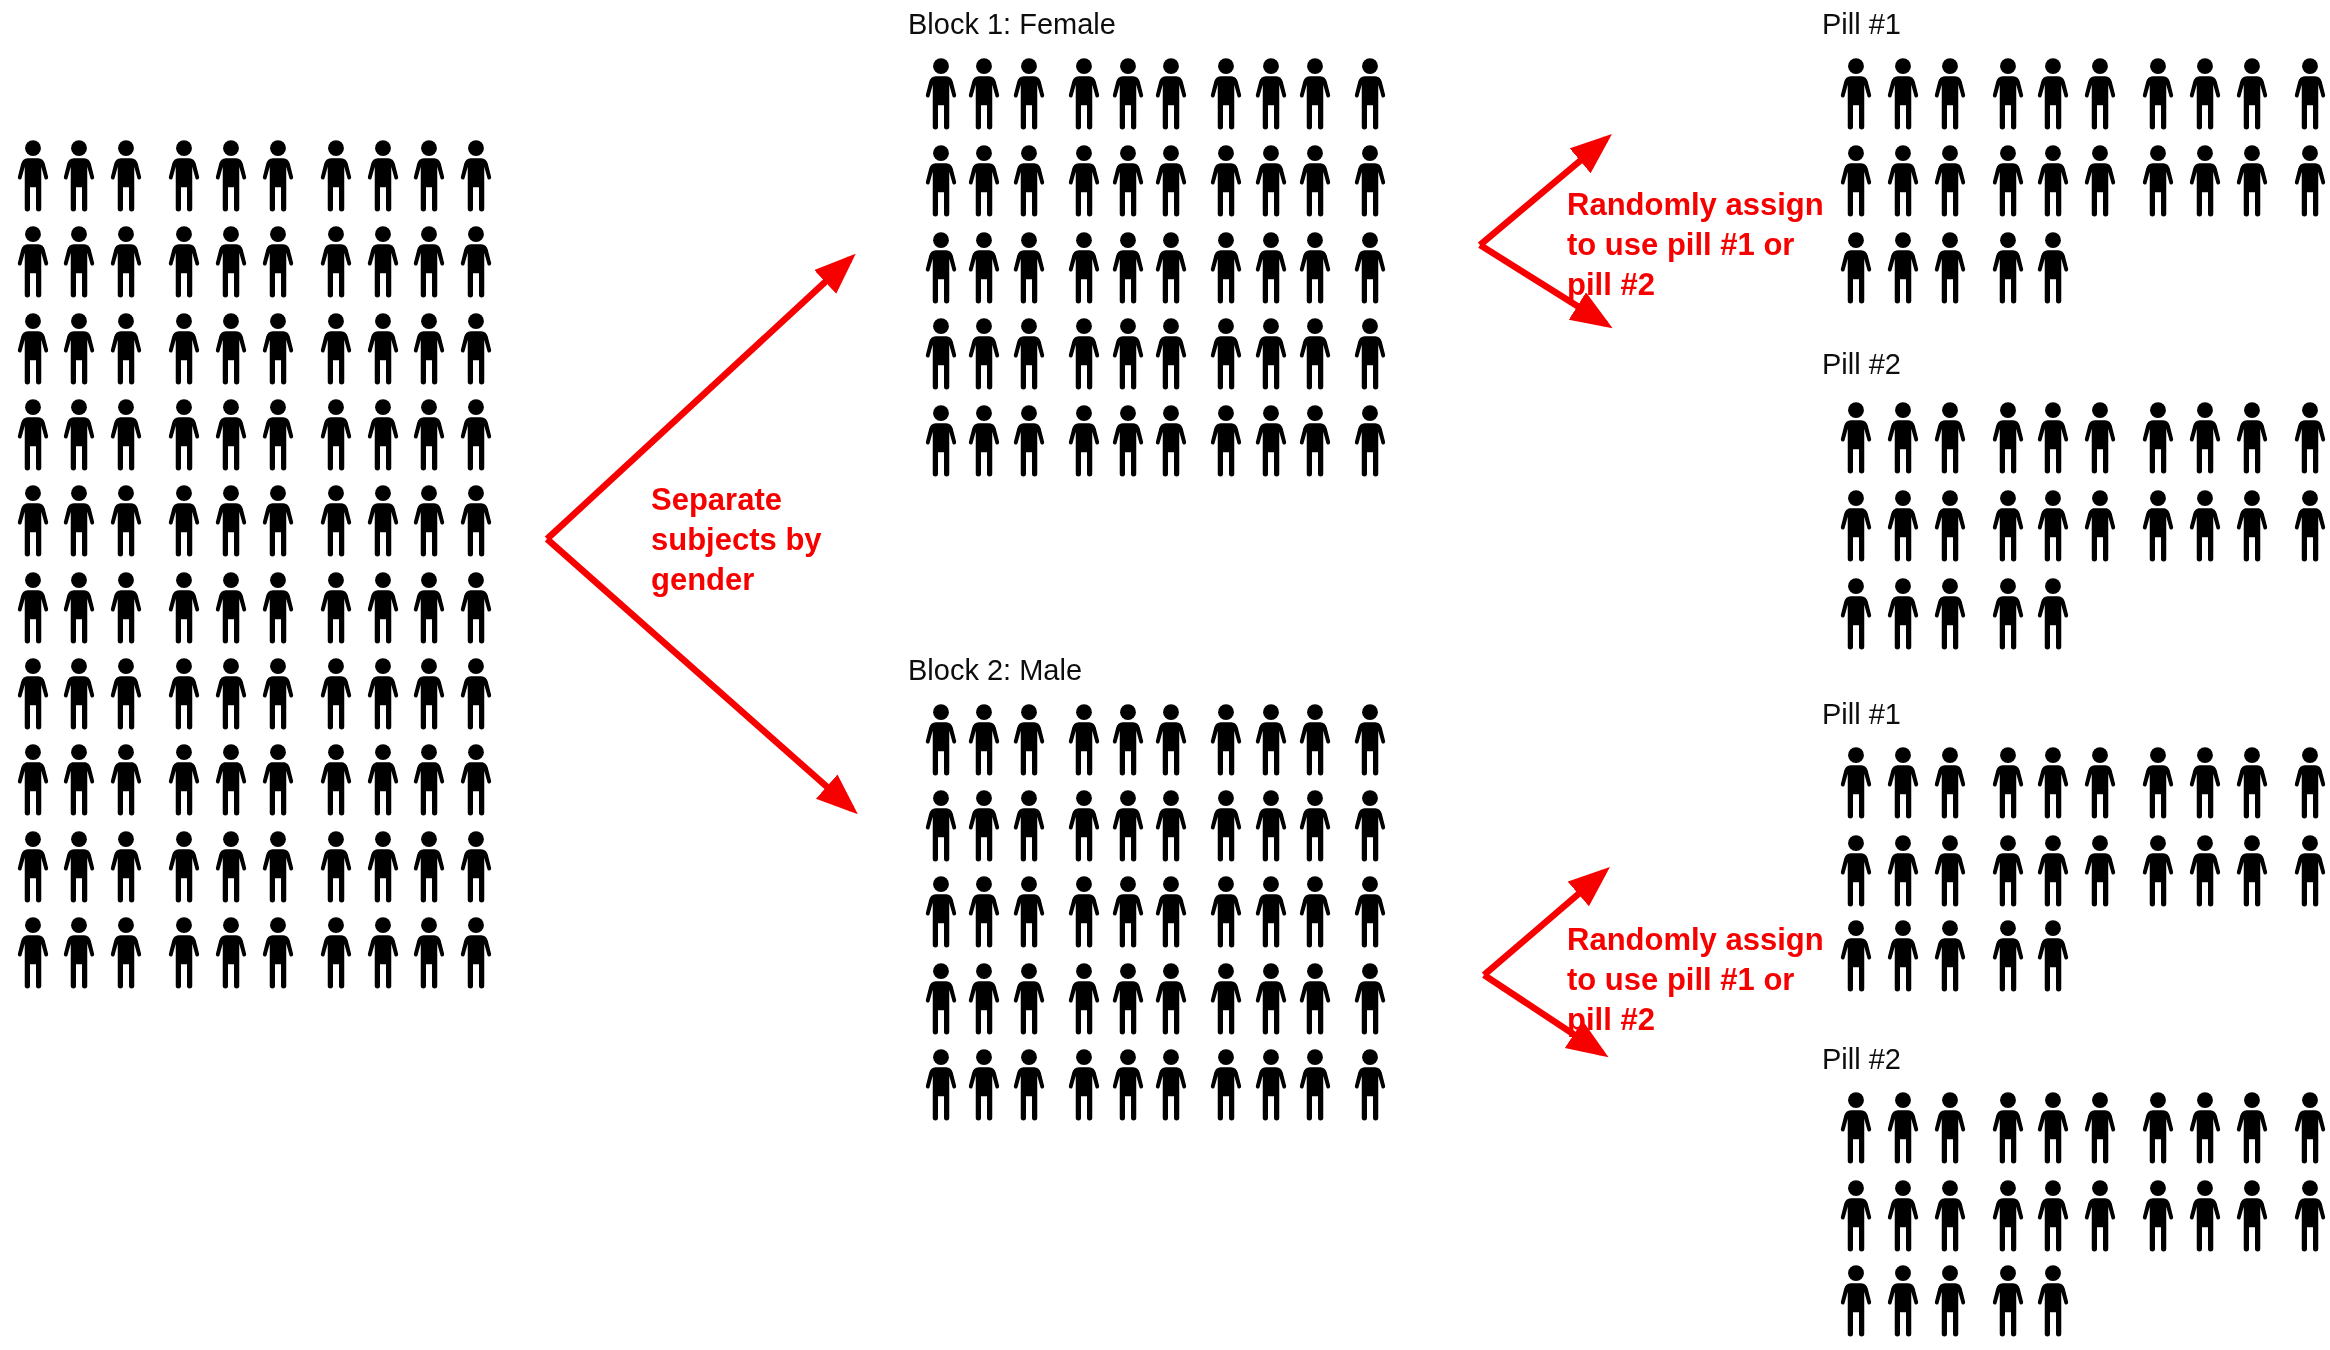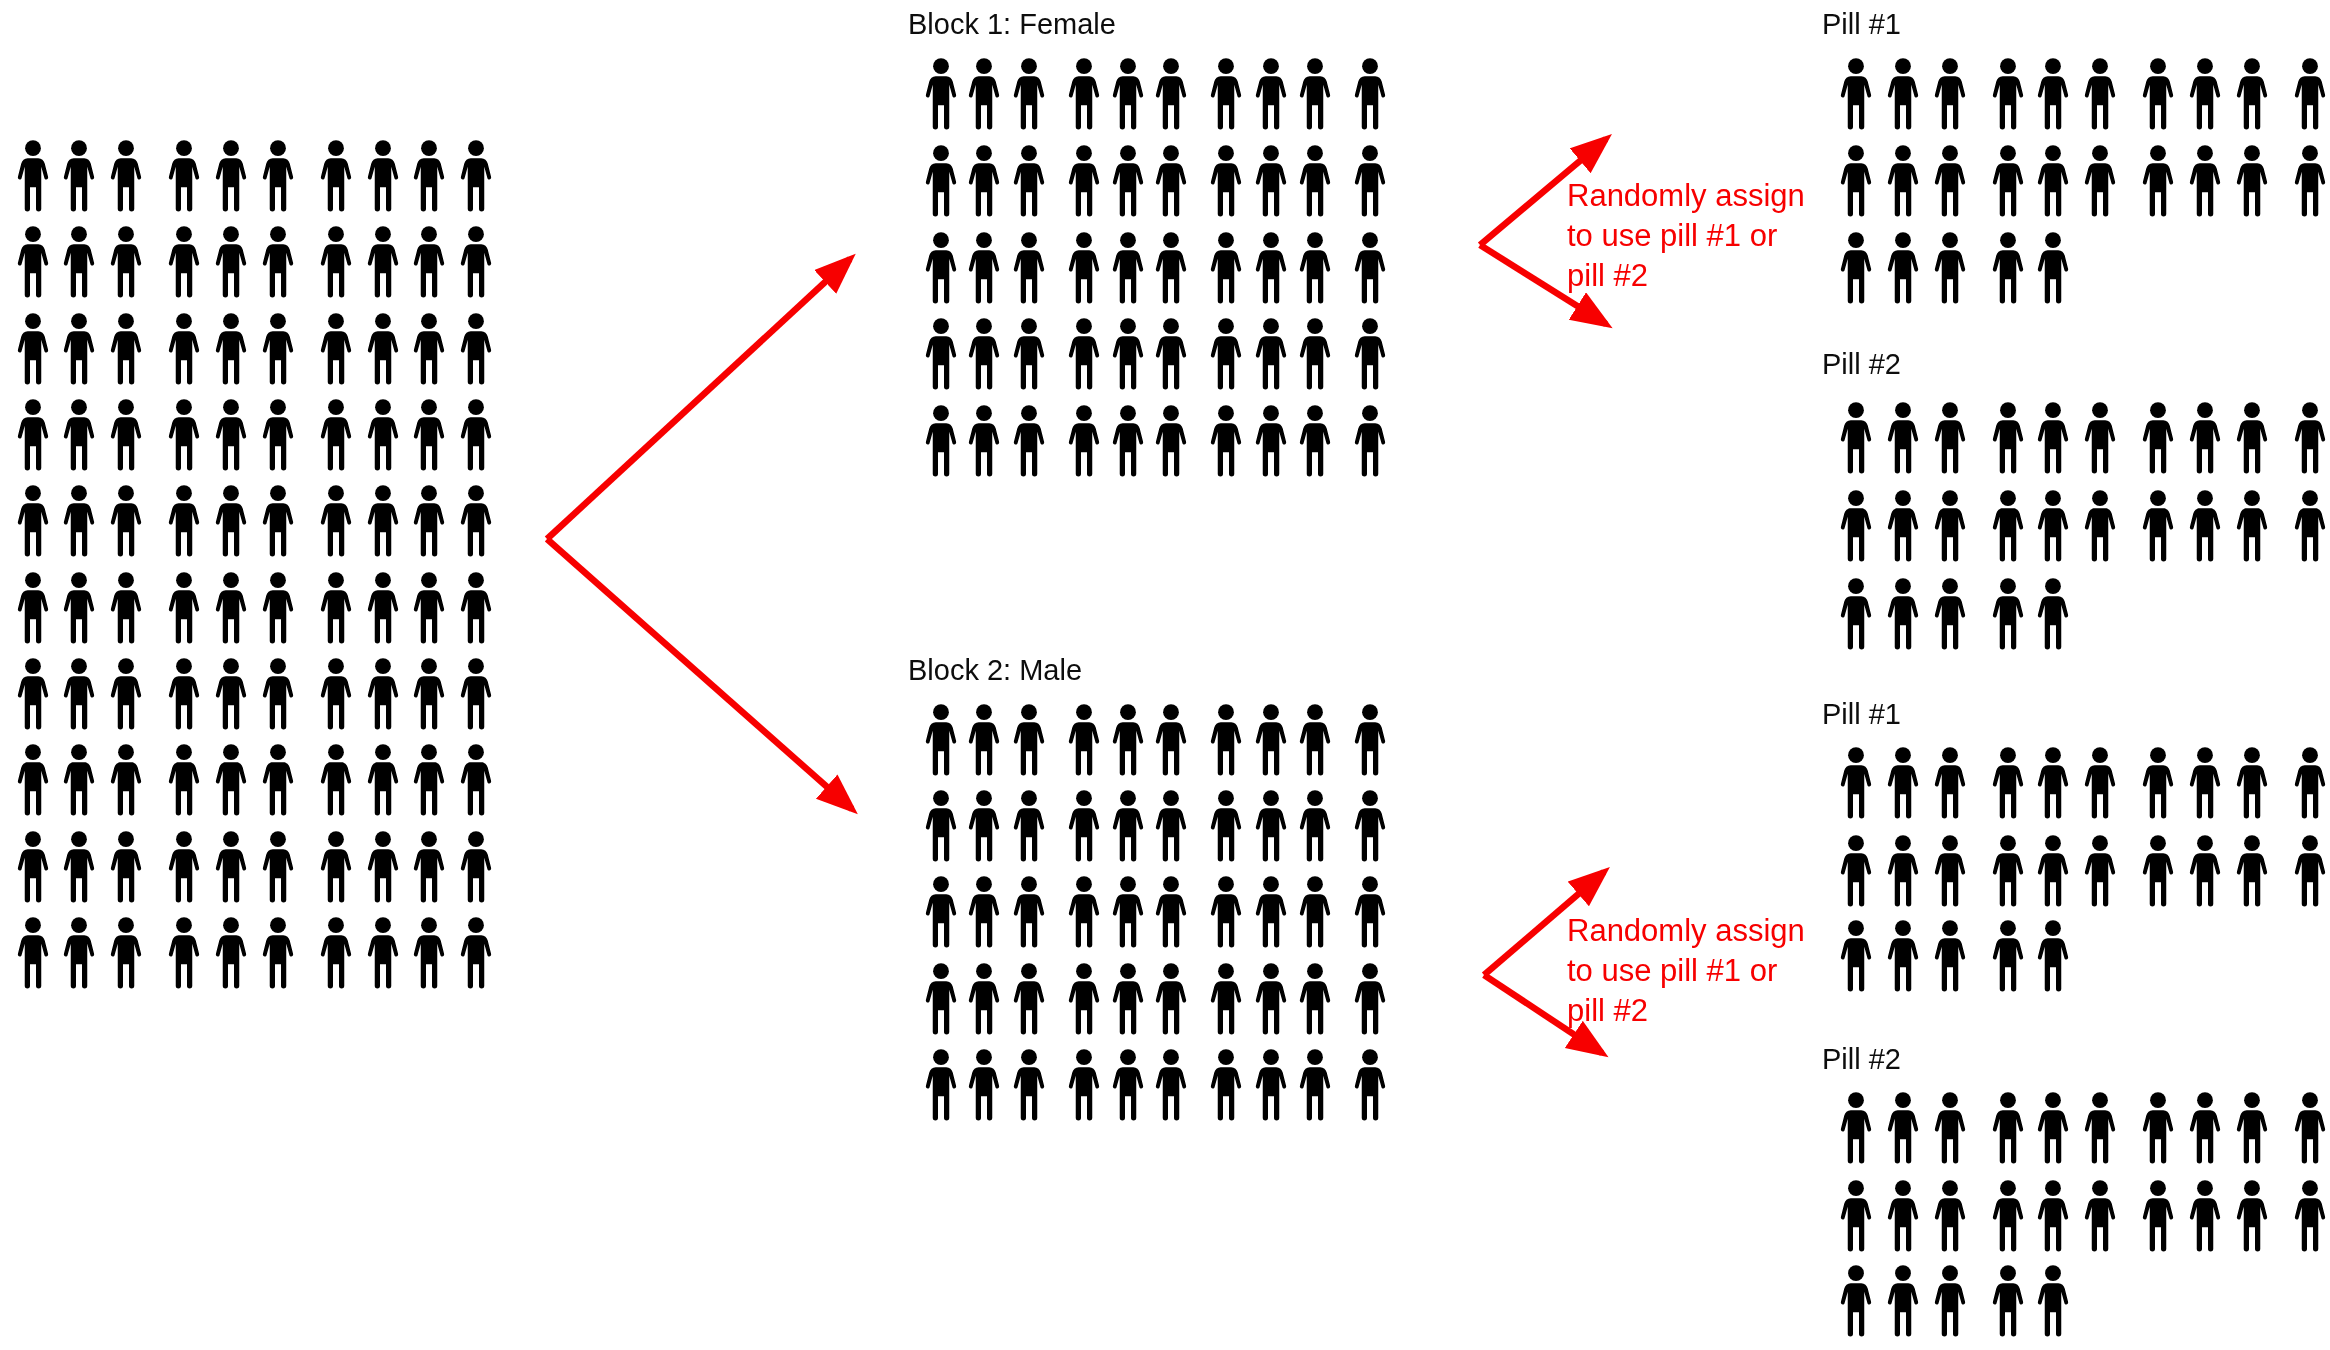--- a/index.html
+++ b/index.html
@@ -14,24 +14,25 @@
     position:absolute;
     font-size:29px;
     font-weight:normal;
     color:#0d0d0d;
     white-space:nowrap;
     letter-spacing:0px;
   }
   .red-label{
     position:absolute;
     font-size:31px;
-    font-weight:normal;
+    font-weight:bold;
     color:var(--arrow-red,#f70000);
     line-height:40px;
     white-space:nowrap;
+    margin-top:9px;
   }
   .grid{position:absolute;left:0;top:0;width:2330px;height:1350px;pointer-events:none;}
   .pi{position:absolute;width:44px;height:73px;}
   #arrow-layer{position:absolute;left:0;top:0;}
   #arrow-layer line{
     stroke:var(--arrow-red,#f70000);
     stroke-width:6.5;
   }
 </style>
 </head>
@@ -52,20 +53,25 @@
     </defs>
   </svg>
 
   <div class="black-title" style="left:908px;top:8px;">Block 1: Female</div>
   <div class="black-title" style="left:908px;top:654px;">Block 2: Male</div>
   <div class="black-title" style="left:1822px;top:8px;">Pill #1</div>
   <div class="black-title" style="left:1822px;top:348px;">Pill #2</div>
   <div class="black-title" style="left:1822px;top:698px;">Pill #1</div>
   <div class="black-title" style="left:1822px;top:1043px;">Pill #2</div>
 
+  <div class="red-label" style="left:651px;top:471px;">
+    <div>Separate</div>
+    <div>subjects by</div>
+    <div>gender</div>
+  </div>
   <div class="red-label" style="left:1567px;top:176px;">
     <div>Randomly assign</div>
     <div>to use pill #1 or</div>
     <div>pill #2</div>
   </div>
   <div class="red-label" style="left:1567px;top:911px;">
     <div>Randomly assign</div>
     <div>to use pill #1 or</div>
     <div>pill #2</div>
   </div>

